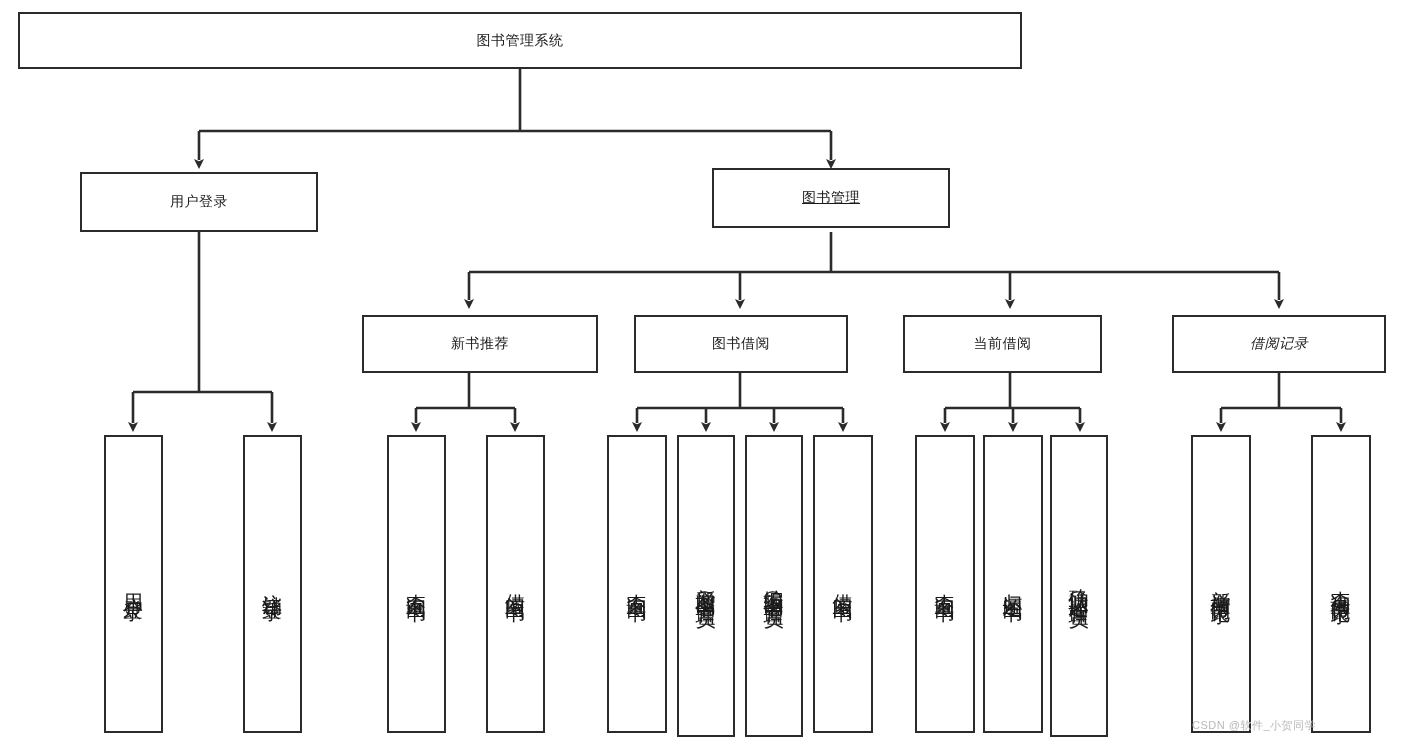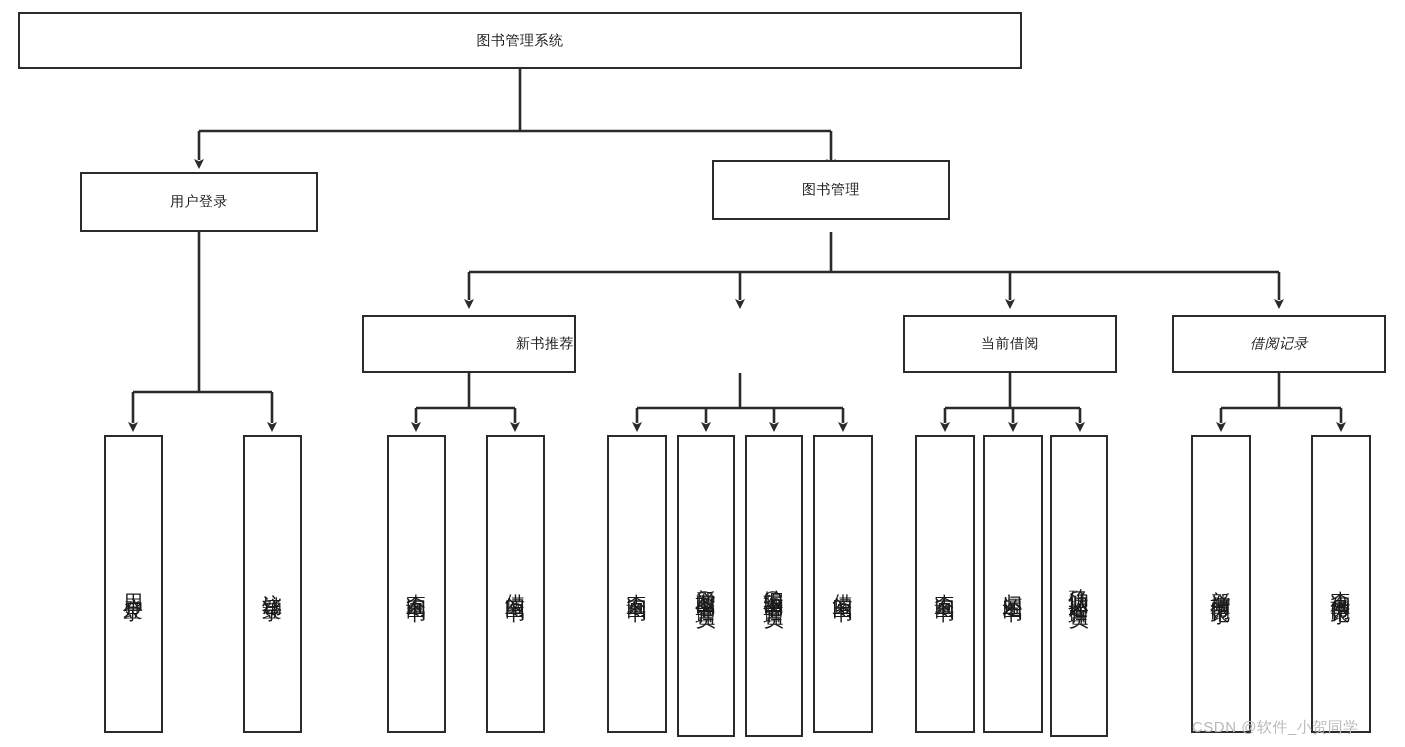--- a/index.html
+++ b/index.html
@@ -45,21 +45,21 @@
   .node.vert .vlabel {
     writing-mode: vertical-rl;
     text-orientation: upright;
     letter-spacing: 3px;
     line-height: 1;
     white-space: nowrap;
     display: block;
   }
   .watermark {
     position: absolute;
-    font-size: 15px;
+    font-size: 11px;
     color: #b9b9b9;
     letter-spacing: 0.5px;
     white-space: nowrap;
   }
 </style>
 </head>
 <body>
 
 <div id="canvas">
 
@@ -113,28 +113,31 @@
     </g>
   </svg>
 
   <div class="node horiz" style="left:18px; top:12px; width:1004px; height:57px;">
     <span>图书管理系统</span>
   </div>
 
   <div class="node horiz" style="left:80px; top:172px; width:238px; height:60px;">
     <span>用户登录</span>
   </div>
-  <div class="node horiz" style="left:712px; top:160px; width:238px; height:60px;">
+  <div class="node horiz" style="left:712px; top:168px; width:238px; height:60px;text-decoration:underline;">
     <span>图书管理</span>
   </div>
 
-  <div class="node horiz" style="left:362px; top:315px; width:214px; height:58px;justify-content:flex-end;">
+  <div class="node horiz" style="left:362px; top:315px; width:236px; height:58px;">
     <span>新书推荐</span>
   </div>
-  <div class="node horiz" style="left:903px; top:315px; width:214px; height:58px;">
+  <div class="node horiz" style="left:634px; top:315px; width:214px; height:58px;">
+    <span>图书借阅</span>
+  </div>
+  <div class="node horiz" style="left:903px; top:315px; width:199px; height:58px;">
     <span>当前借阅</span>
   </div>
   <div class="node horiz" style="left:1172px; top:315px; width:214px; height:58px;font-style:italic;">
     <span>借阅记录</span>
   </div>
 
   <div class="node vert" style="left:104px; top:435px; width:59px; height:298px;">
     <span class="vlabel">用户登录</span>
   </div>
   <div class="node vert" style="left:243px; top:435px; width:59px; height:298px;">

